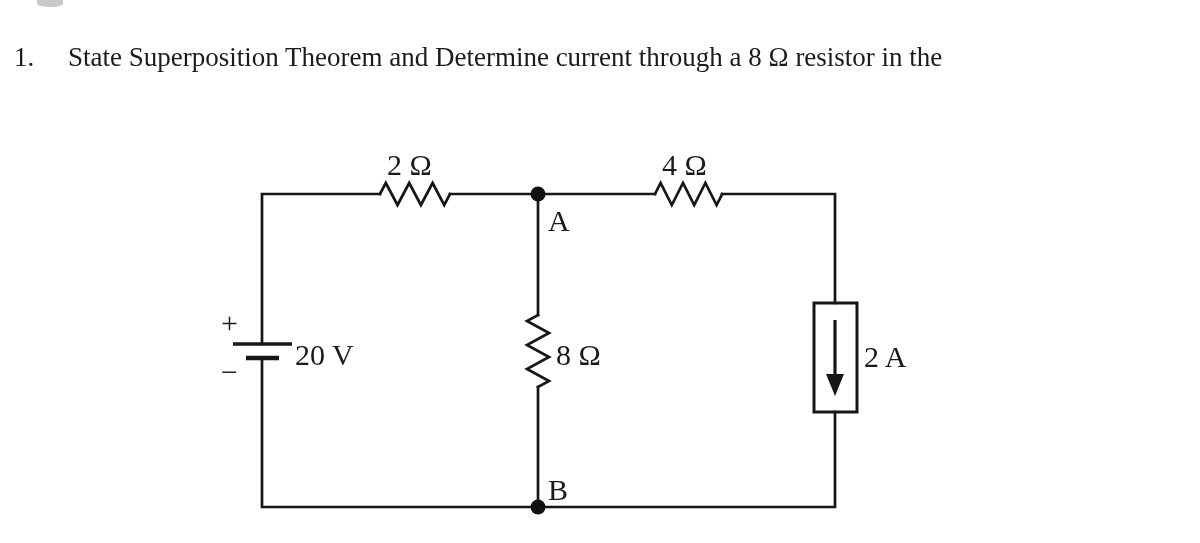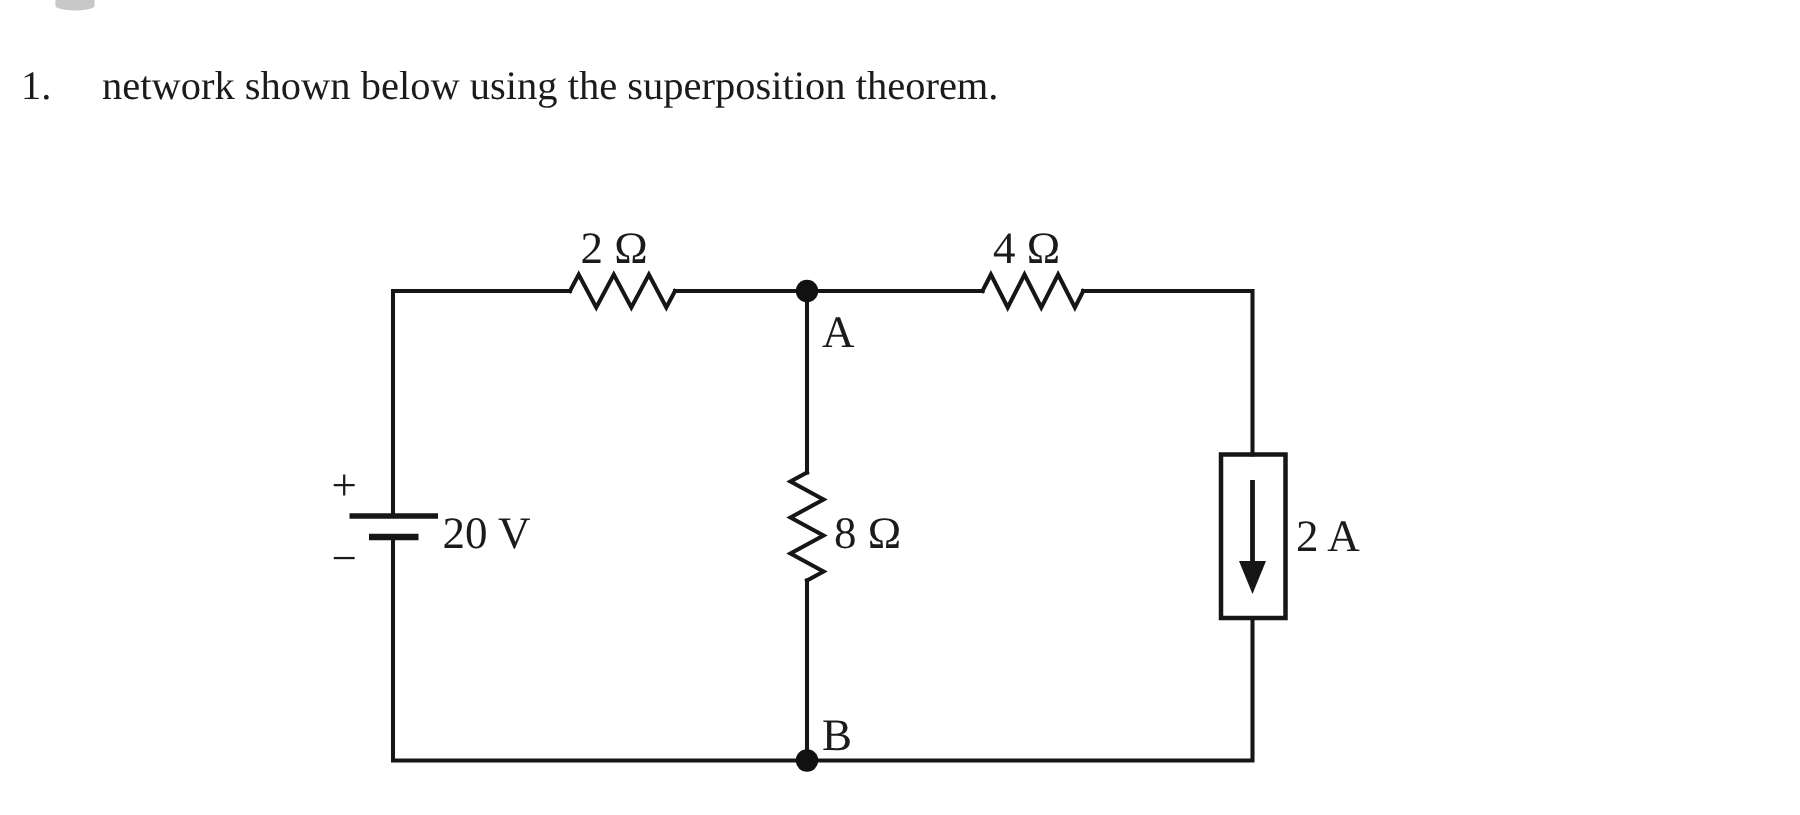--- a/index.html
+++ b/index.html
@@ -52,21 +52,21 @@
 </head>
 <body>
 
 <div class="page">
 
   <div class="edge-mark"></div>
 
   <div class="question">
     <div class="q-number">1.</div>
     <div class="q-text">
-      <div class="q-line">network shown below using the superposition theorem.</div>
+      <div class="q-line">State Superposition Theorem and Determine current through a 8 Ω resistor in the</div>
     </div>
   </div>
 
   <svg class="circuit-svg" viewBox="0 0 1200 543" xmlns="http://www.w3.org/2000/svg">
 
     <g stroke="#161616" stroke-width="2.7" fill="none" stroke-linecap="square">
 
       <path d="M262,344 L262,194 L380,194"></path>
 
       <path d="M380,194 l5.8,-11 l11.7,22 l11.7,-22 l11.7,22 l11.7,-22 l11.6,22 l5.8,-11"></path>

